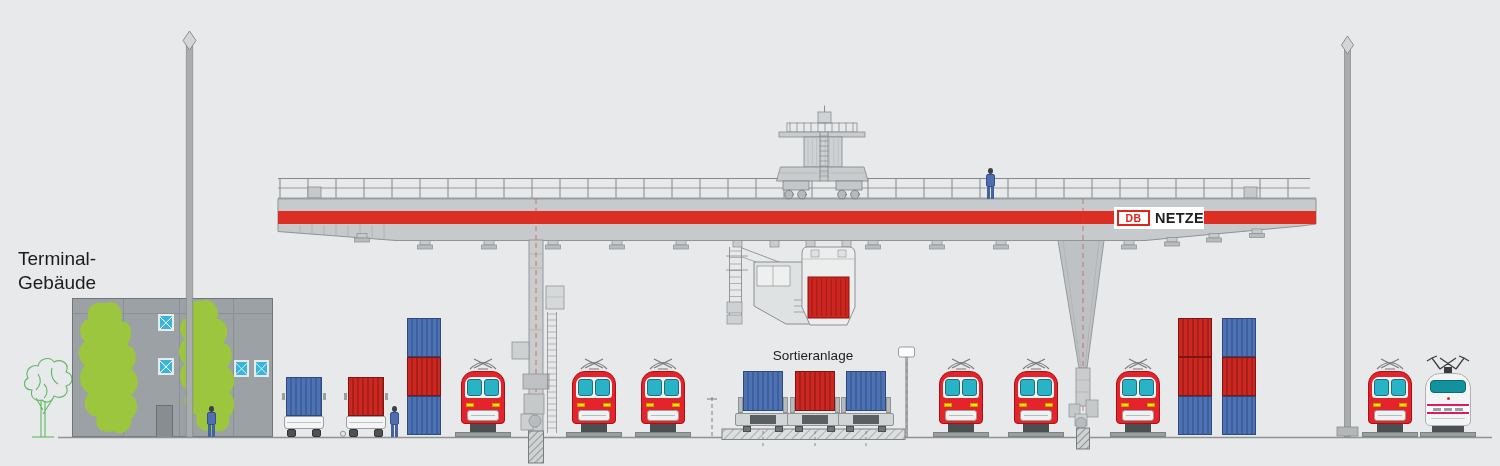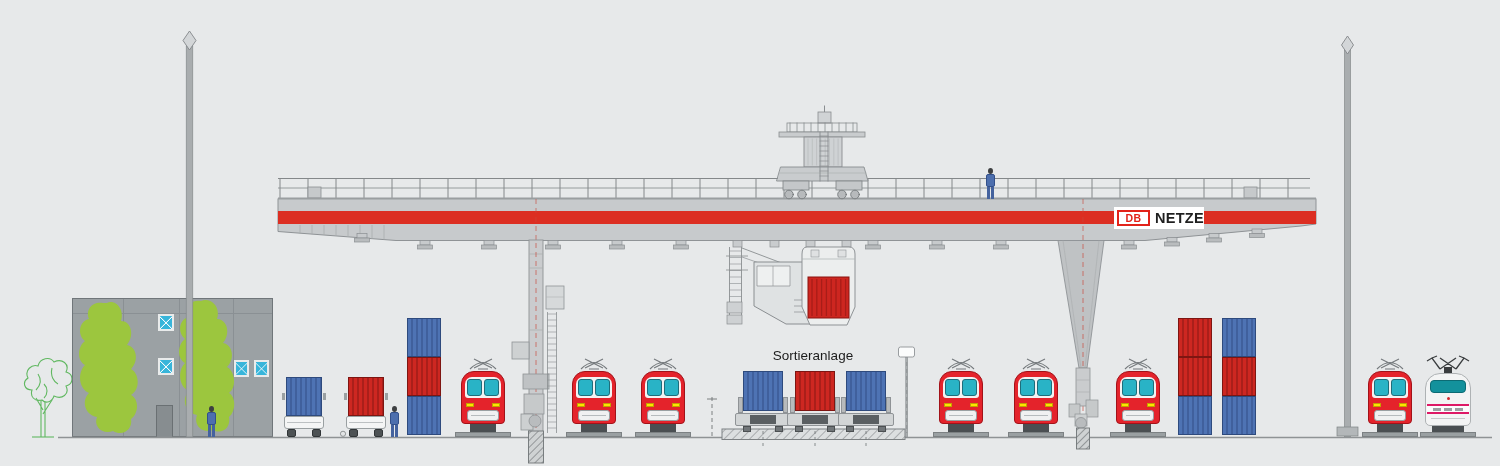--- a/index.html
+++ b/index.html
@@ -409,20 +409,24 @@
     </g>
 
     <circle cx="343" cy="433.8" r="2.6" fill="#e3e5e6" stroke="#7b8082" stroke-width="0.8"></circle>
   </svg>
 
   <div class="brand">
     <span class="db">DB</span>
     <span class="netze">NETZE</span>
   </div>
 
+  <div class="lbl term">
+    <div>Terminal-</div>
+    <div>Gebäude</div>
+  </div>
   <div class="lbl sort">Sortieranlage</div>
 
   <div id="yard">
       <div class="train" style="left: 455px;">
         <svg class="t-pant" viewBox="0 0 40 18">
           <path d="M7 16 Q20 3 33 16 M11 15 L29 6 M29 15 L11 6 M15 16 h10" fill="none" stroke="#74797c" stroke-width="1.1"></path>
         </svg>
         <div class="t-body">
           <div class="t-win">
             <span class="pane"></span>

